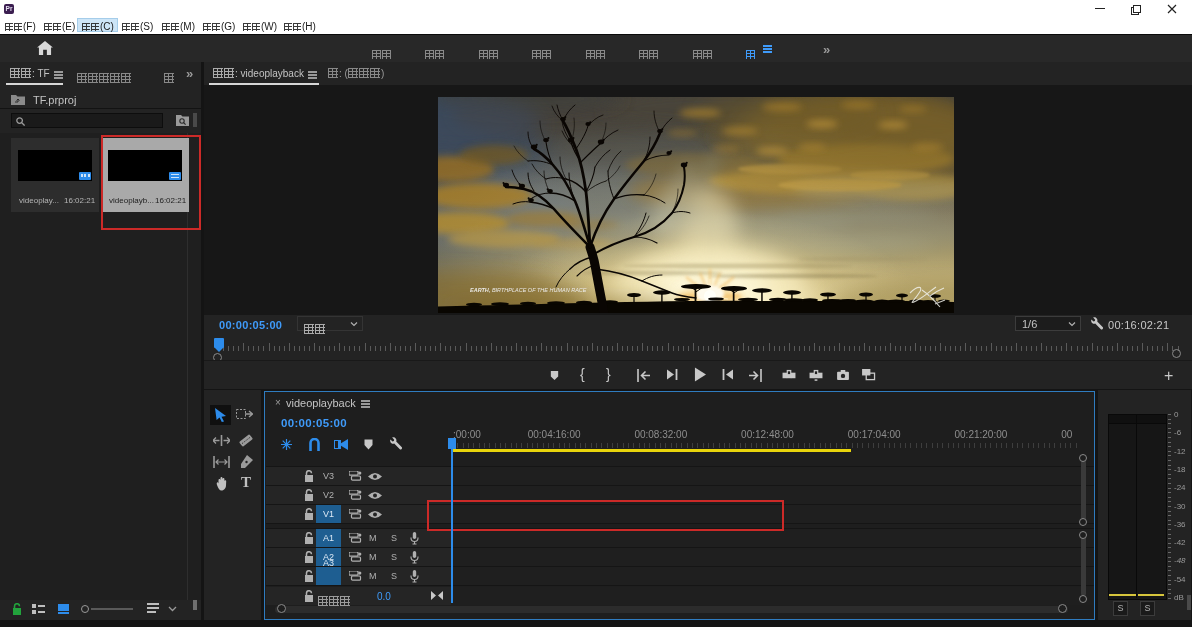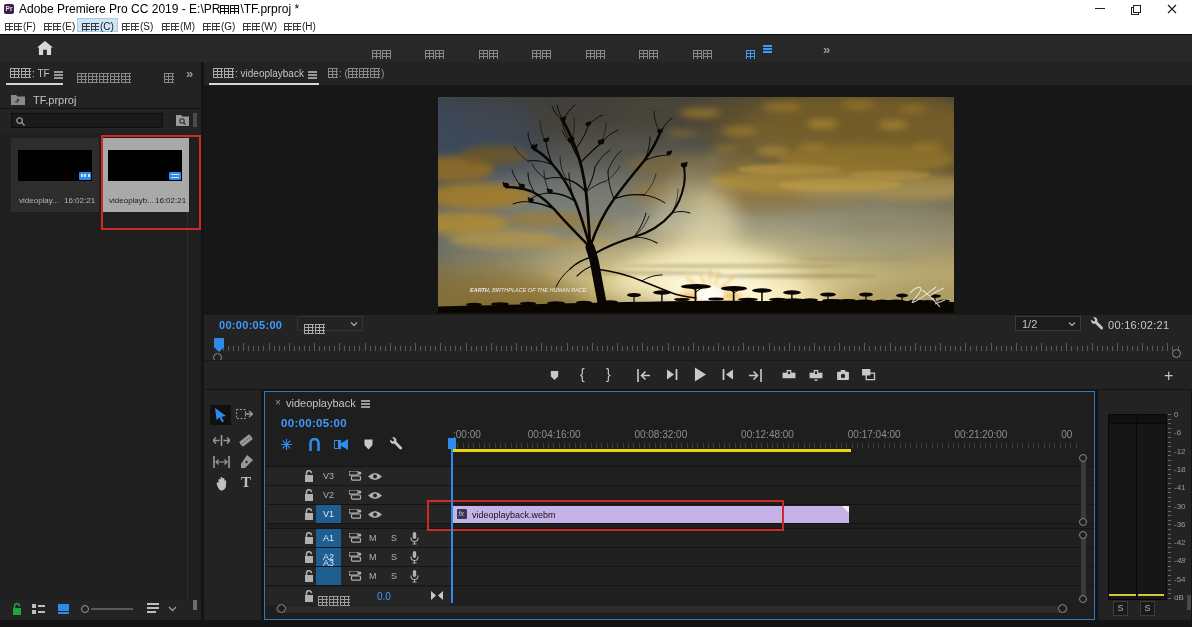--- a/index.html
+++ b/index.html
@@ -14,21 +14,20 @@
 i.z8{width:8px;height:8px;}
 .ham{position:absolute;width:9px;height:8px;}
 .ham b{position:absolute;left:0;width:9px;height:1.5px;background:#9a9a9a;}
 .ham b:nth-child(1){top:0;} .ham b:nth-child(2){top:3px;} .ham b:nth-child(3){top:6px;}
 </style></head>
 <body>
 
 <div class="abs" style="left:0;top:0;width:1192px;height:18px;background:#ffffff;">
   <div class="abs" style="left:4px;top:4px;width:10px;height:10px;background:#3b1e50;border-radius:2px;
        color:#e7e2f2;font-size:6.5px;font-weight:bold;text-align:center;line-height:10px;">Pr</div>
-  <div class="abs" style="left:19px;top:2px;font-size:12px;color:#000;">Adobe Premiere Pro CC 2019 - E:\PR<span style="color:#000;"><i class="zh z9" style="opacity:.95;"></i><i class="zh z9" style="opacity:.95;"></i></span>\TF.prproj *</div>
   <div class="abs" style="left:1095px;top:8px;width:10px;height:1px;background:#222;"></div>
   <div class="abs" style="left:1131px;top:7px;width:6px;height:6px;border:1px solid #222;background:#fff;"></div>
   <div class="abs" style="left:1133px;top:5px;width:6px;height:6px;border:1px solid #222;background:#fff;"></div>
   <svg class="abs" style="left:1167px;top:4px;" width="10" height="10" viewBox="0 0 10 10">
     <path d="M1 1 L9 9 M9 1 L1 9" stroke="#222" stroke-width="1.2"></path>
     </svg>
 </div>
 
 <div class="abs" style="left:0;top:18px;width:1192px;height:16px;background:#ffffff;font-size:11px;color:#1a1a1a;">
   <div class="abs" style="left:77px;top:0px;width:41px;height:14px;background:#cde5f7;border:1px solid #a5cdea;box-sizing:border-box;"></div>
@@ -157,21 +156,21 @@
   <div class="abs" style="left:0;top:23px;width:988px;height:230px;background:#171717;"></div>
 
   <div class="abs blue" style="left:15px;top:257px;font-size:11px;font-weight:bold;letter-spacing:.3px;">00:00:05:00</div>
   <div class="abs" style="left:93px;top:254px;width:66px;height:15px;border:1px solid #343434;box-sizing:border-box;color:#c3c3c3;">
     <div class="abs" style="left:6px;top:2px;"><i class="zh z10"></i><i class="zh z10"></i></div>
     <svg class="abs" style="left:52px;top:5px;" width="8" height="5" viewBox="0 0 8 5">
       <path d="M1 0.5 L4 3.5 L7 0.5" stroke="#b0b0b0" stroke-width="1.2" fill="none"></path>
       </svg>
   </div>
   <div class="abs" style="left:811px;top:254px;width:66px;height:15px;border:1px solid #3c3c3c;box-sizing:border-box;background:#1c1c1c;">
-    <div class="abs" style="left:6px;top:1px;font-size:11px;color:#c3c3c3;">1/2</div>
+    <div class="abs" style="left:6px;top:1px;font-size:11px;color:#c3c3c3;">1/6</div>
     <svg class="abs" style="left:52px;top:5px;" width="8" height="5" viewBox="0 0 8 5">
       <path d="M1 0.5 L4 3.5 L7 0.5" stroke="#b0b0b0" stroke-width="1.2" fill="none"></path>
       </svg>
   </div>
   <svg class="abs" style="left:886px;top:255px;" width="13" height="13" viewBox="0 0 14 14">
     <path d="M1.3 4.2a3.4 3.4 0 0 0 4.6 3.2l6.1 6.1a1.6 1.6 0 1 0 2.3-2.3L8.2 5a3.4 3.4 0 0 0-3.2-4.6c-.5 0-1 .1-1.4.3L5.9 3l-.4 1.6L4 5 1.6 2.7c-.2.4-.3.9-.3 1.5z" fill="#c8c8c8" transform="scale(.95)"></path>
   </svg>
   <div class="abs" style="left:904px;top:257px;font-size:11px;color:#c8c8c8;letter-spacing:.3px;">00:16:02:21</div>
 
   <div id="ticks1" class="abs" style="left:10px;top:281px;width:970px;height:8px;">
@@ -1045,27 +1044,20 @@
         <rect x="1" y="5" width="8" height="7" fill="#b0b0b0"></rect>
         <path d="M2.5 5 V3.2 A2.5 2.5 0 0 1 7.5 3.2" fill="none" stroke="#b0b0b0" stroke-width="1.5"></path>
       </svg>
       <div class="abs" style="left:53px;top:199px;color:#b0b0b0;"><i class="zh z10"></i><i class="zh z10"></i><i class="zh z10"></i></div>
       <div class="abs blue" style="left:112px;top:199px;font-size:10px;">0.0</div>
       <svg class="abs" style="left:166px;top:199px;" width="12" height="9" viewBox="0 0 12 9">
         <path d="M0 0 L5 4.5 L0 9 Z M12 0 L7 4.5 L12 9 Z" fill="#c8c8c8"></path>
       </svg>
     </div>
 
-  <div class="abs" style="left:188px;top:114px;width:396px;height:17px;background:#c5b2e6;">
-    <div class="abs" style="left:4px;top:3px;width:10px;height:10px;background:#3c3650;border-radius:1px;">
-      <div style="position:absolute;left:1.5px;top:1px;font-size:7px;color:#cfc3ea;font-style:italic;">fx</div>
-    </div>
-    <div class="abs" style="left:19px;top:4px;font-size:9px;color:#141414;">videoplayback.webm</div>
-    <div class="abs" style="left:389px;top:0;width:0;height:0;border-left:7px solid transparent;border-top:7px solid #f0f0f0;"></div>
-  </div>
 
   <div class="abs" style="left:162px;top:108px;width:357px;height:31px;border:2px solid #cc2a28;box-sizing:border-box;"></div>
 
   <div class="abs" style="left:183px;top:46px;width:8px;height:11px;background:#2d8ceb;"></div>
   <div class="abs" style="left:186px;top:55px;width:2px;height:156px;background:#2d8ceb;"></div>
 
   <div class="abs" style="left:816px;top:68px;width:5px;height:60px;background:#3a3a3a;border-radius:3px;"></div>
   <div class="abs" style="left:814px;top:62px;width:8px;height:8px;border:1.5px solid #8a8a8a;border-radius:50%;background:#1e1e1e;box-sizing:border-box;"></div>
   <div class="abs" style="left:814px;top:126px;width:8px;height:8px;border:1.5px solid #8a8a8a;border-radius:50%;background:#1e1e1e;box-sizing:border-box;"></div>
   <div class="abs" style="left:816px;top:144px;width:5px;height:60px;background:#3a3a3a;border-radius:3px;"></div>
@@ -1080,21 +1072,21 @@
   <div class="abs" style="left:10px;top:24px;width:57px;height:184px;background:#161616;border:1px solid #090909;"></div>
   <div class="abs" style="left:10px;top:24px;width:57px;height:8px;background:#101010;border:1px solid #090909;"></div>
   <div class="abs" style="left:38px;top:24px;width:1px;height:184px;background:#090909;"></div>
   <div class="abs" style="left:11px;top:204px;width:27px;height:2px;background:#d6c53c;"></div>
   <div class="abs" style="left:40px;top:204px;width:26px;height:2px;background:#d6c53c;"></div>
   <div id="dbscale">
       <div class="abs" style="left:76px;top:20px;font-size:8px;color:#9a9a9a;">0</div>
       <div class="abs" style="left:76px;top:38.3px;font-size:8px;color:#9a9a9a;">-6</div>
       <div class="abs" style="left:76px;top:56.6px;font-size:8px;color:#9a9a9a;">-12</div>
       <div class="abs" style="left:76px;top:74.9px;font-size:8px;color:#9a9a9a;">-18</div>
-      <div class="abs" style="left:76px;top:93.2px;font-size:8px;color:#9a9a9a;">-41</div>
+      <div class="abs" style="left:76px;top:93.2px;font-size:8px;color:#9a9a9a;">-24</div>
       <div class="abs" style="left:76px;top:111.5px;font-size:8px;color:#9a9a9a;">-30</div>
       <div class="abs" style="left:76px;top:129.8px;font-size:8px;color:#9a9a9a;">-36</div>
       <div class="abs" style="left:76px;top:148.1px;font-size:8px;color:#9a9a9a;">-42</div>
       <div class="abs" style="left:76px;top:166.4px;font-size:8px;color:#9a9a9a;font-style:italic;">-48</div>
       <div class="abs" style="left:76px;top:184.70000000000002px;font-size:8px;color:#9a9a9a;">-54</div>
       <div class="abs" style="left:76px;top:203px;font-size:8px;color:#9a9a9a;">dB</div>
       <div class="abs" style="left:70px;top:24.0px;width:3px;height:1px;background:#6a6a6a;"></div>
       <div class="abs" style="left:70px;top:28.6px;width:3px;height:1px;background:#6a6a6a;"></div>
       <div class="abs" style="left:70px;top:33.2px;width:3px;height:1px;background:#6a6a6a;"></div>
       <div class="abs" style="left:70px;top:37.8px;width:3px;height:1px;background:#6a6a6a;"></div>

